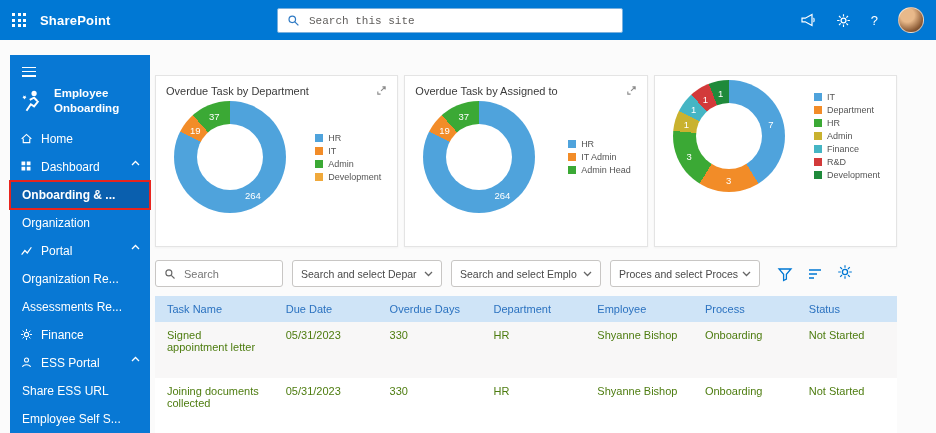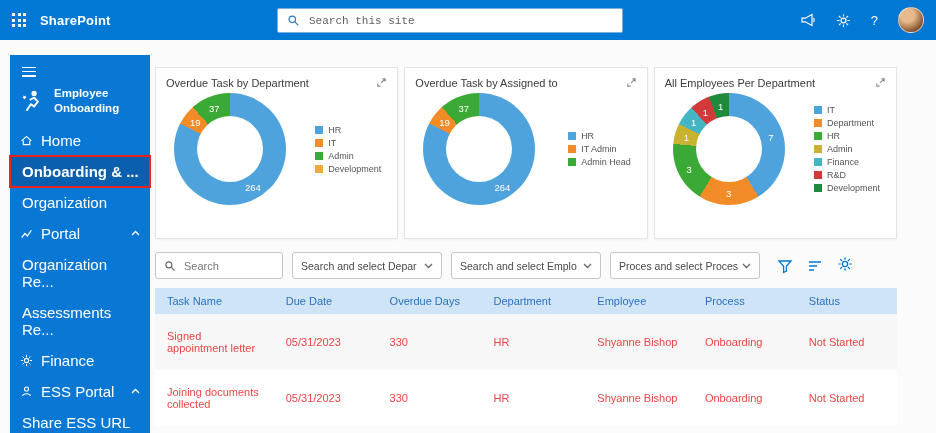--- a/index.html
+++ b/index.html
@@ -22,29 +22,29 @@
   .help{font-size:13px;cursor:pointer}
   .avatar{width:26px;height:26px;border-radius:50%;cursor:pointer;border:1px solid rgba(255,255,255,.6);
           background:radial-gradient(circle at 35% 30%,#e8b98a 0 30%,#8a5a35 70%,#4a2f1a 100%)}
 
   
   .sidebar{position:absolute;left:10px;top:55px;width:140px;height:378px;background:#0878d4;color:#fff;z-index:4}
   .burger{padding:9px 12px 4px;cursor:pointer}
   .burger b{display:block;width:14px;height:1.6px;background:#fff;margin:2.6px 0}
   .logo{display:flex;align-items:center;gap:8px;padding:3px 10px 10px}
   .logo-text{font-size:11.5px;font-weight:700;line-height:1.25}
-  .nav-item{display:flex;align-items:center;gap:8px;padding:7px 10px;font-size:15px;cursor:pointer}
+  .nav-item{display:flex;gap:8px;padding:7px 10px;font-size:12px;cursor:pointer}
   .nav-item.sub{padding-left:12px}
   .nav-item .nav-icon{display:flex;width:13px;flex:none}
   .nav-item .chev{margin-left:auto;display:flex}
   .nav-item.selected{background:#0a5fae;font-weight:700;outline:2px solid #e8241d;outline-offset:-1px}
 
   
   .main{position:absolute;left:155px;top:55px;width:742px;height:378px}
-  .charts-row{display:flex;gap:6px;margin-top:12px}
+  .charts-row{display:flex;gap:6px;margin-top:20px}
   .chart-card{flex:1;height:172px;background:#fff;border:1px solid #e4e4e4;box-shadow:0 1px 2px rgba(0,0,0,.04)}
   .card-head{display:flex;justify-content:space-between;align-items:flex-start;padding:9px 10px 0;font-size:11px;color:#3a3a3a}
   .expand{cursor:pointer;line-height:1;display:flex}
   .card-body{display:flex;align-items:center;padding:4px 6px 0}
   .donut-wrap{position:relative;width:112px;height:112px;margin-left:12px;flex:none}
   .donut{width:112px;height:112px;border-radius:50%}
   .hole{position:absolute;left:23px;top:23px;width:66px;height:66px;background:#fff;border-radius:50%}
   .slice-label{position:absolute;transform:translate(-50%,-50%);color:#fff;font-size:9.5px}
   .legend{margin-left:auto;margin-right:10px;display:flex;flex-direction:column;gap:3px}
   .legend-item{display:flex;align-items:center;gap:5px;font-size:9px;color:#555}
@@ -61,21 +61,21 @@
   .dropdown .dlabel{white-space:nowrap;overflow:hidden;text-overflow:ellipsis}
   .ficons{display:flex;align-items:center;gap:14px;margin-left:8px}
   .ficon{cursor:pointer;display:flex}
   .gear-blue{color:#0078d4;font-size:16px;line-height:1;cursor:pointer}
 
   
   .table{margin-top:9px;background:#fff}
   .thead{display:flex;background:#cfe4f7;color:#2b72c0}
   .cell{font-size:11px;padding:7px 12px}
   .c0{width:16%}.c1{width:14%}.c2{width:14%}.c3{width:14%}.c4{width:14.5%}.c5{width:14%}.c6{width:13.5%}
-  .trow{display:flex;align-items:center;min-height:56px;color:#ef4444;cursor:pointer}
+  .trow{display:flex;align-items:flex-start;min-height:56px;color:#4d7c0f;cursor:pointer}
   .trow.alt{background:#f8f7f7}
 </style>
 </head>
 <body>
 
 <div class="topbar">
   <span class="waffle">
     <i></i>
       <i></i>
       <i></i>
@@ -137,20 +137,36 @@
   </div>
   <nav>
       <div class="nav-item">
         <span class="nav-icon">
           <svg width="13" height="13" viewBox="0 0 16 16">
             <path d="M2 8.5L8 3l6 5.5M4 8v5h8V8" fill="none" stroke="#fff" stroke-width="1.4"></path>
           </svg>
         </span>
         <span>Home</span>
       </div>
+      <div class="nav-item">
+        <span class="nav-icon">
+          <svg width="12" height="12" viewBox="0 0 16 16">
+            <rect x="2" y="2" width="5" height="5" fill="#fff"></rect>
+            <rect x="9" y="2" width="5" height="5" fill="#fff"></rect>
+            <rect x="2" y="9" width="5" height="5" fill="#fff"></rect>
+            <rect x="9" y="9" width="5" height="5" fill="#fff"></rect>
+          </svg>
+        </span>
+        <span>Dashboard</span>
+        <span class="chev">
+          <svg width="9" height="6" viewBox="0 0 9 6">
+            <path d="M1 5l3.5-3.5L8 5" fill="none" stroke="#fff" stroke-width="1.3"></path>
+          </svg>
+        </span>
+      </div>
       <div class="nav-item sub selected">
         <span>Onboarding &amp; ...</span>
       </div>
       <div class="nav-item sub">
         <span>Organization</span>
       </div>
       <div class="nav-item">
         <span class="nav-icon">
           <svg width="13" height="13" viewBox="0 0 16 16">
             <path d="M2 13l4-5 3 3 5-7" fill="none" stroke="#fff" stroke-width="1.5"></path>
@@ -268,28 +284,20 @@
               <span>IT Admin</span>
             </div>
             <div class="legend-item">
               <span class="swatch" style="background: rgb(59, 169, 53);"></span>
               <span>Admin Head</span>
             </div>
           </div>
         </div>
       </div>
       <div class="chart-card">
-        <div class="card-head">
-          <span>All Employees Per Department</span>
-          <span class="expand">
-            <svg width="11" height="11" viewBox="0 0 12 12">
-              <path d="M7 2h3v3M10 2L5.5 6.5M5 10H2V7" fill="none" stroke="#8a8a8a" stroke-width="1.2"></path>
-            </svg>
-          </span>
-        </div>
         <div class="card-body">
           <div class="donut-wrap">
             <div class="donut" style="background: conic-gradient(rgb(79, 163, 220) 0deg, rgb(79, 163, 220) 148.235deg, rgb(242, 140, 40) 148.235deg, rgb(242, 140, 40) 211.765deg, rgb(59, 169, 53) 211.765deg, rgb(59, 169, 53) 275.294deg, rgb(201, 178, 47) 275.294deg, rgb(201, 178, 47) 296.471deg, rgb(69, 181, 196) 296.471deg, rgb(69, 181, 196) 317.647deg, rgb(210, 58, 58) 317.647deg, rgb(210, 58, 58) 338.824deg, rgb(31, 138, 59) 338.824deg, rgb(31, 138, 59) 360deg);"></div>
             <div class="hole"></div>
             <span class="slice-label" style="left: 98.3203px; top: 43.9588px;">7</span>
             <span class="slice-label" style="left: 56px; top: 100px;">3</span>
             <span class="slice-label" style="left: 16.6128px; top: 75.6125px;">3</span>
             <span class="slice-label" style="left: 13.6797px; top: 43.9588px;">1</span>
             <span class="slice-label" style="left: 20.8872px; top: 29.4841px;">1</span>
             <span class="slice-label" style="left: 32.837px; top: 18.5904px;">1</span>

